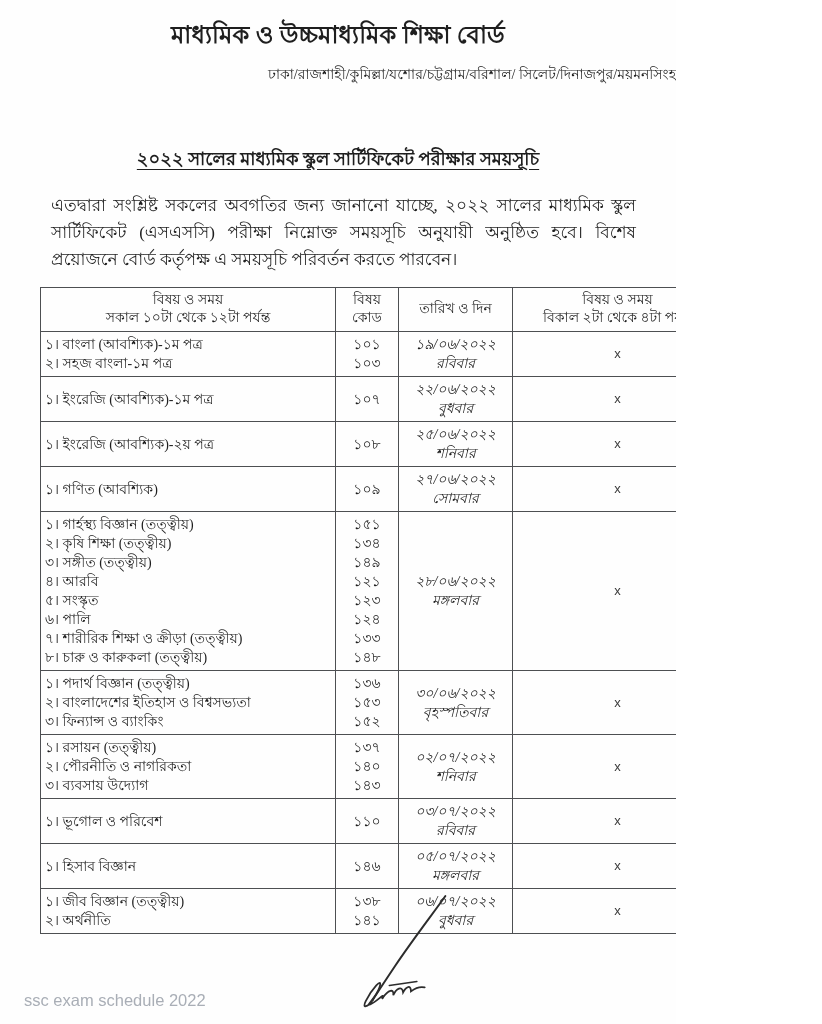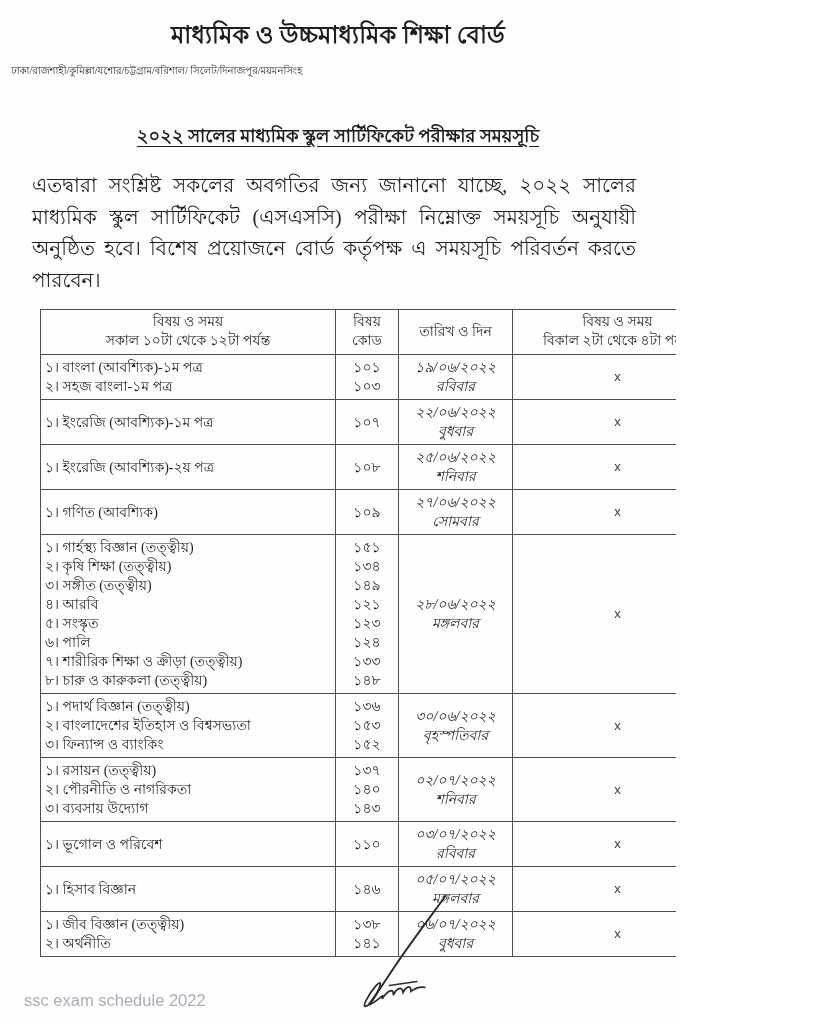--- a/index.html
+++ b/index.html
@@ -20,41 +20,41 @@
   }
   .org-name{
     padding-top:16px;
     text-align:center;
     font-size:24px;
     font-weight:bold;
     letter-spacing:0.2px;
   }
   .boards-line{
     margin-top:7px;
-    text-align:left;
-    font-size:10px;
+    text-align:right;
+    font-size:14px;
     margin-left:11px;
   }
   .meta-row{
     display:flex;
     justify-content:space-between;
     margin:36px 40px 0 40px;
     font-size:14.5px;
   }
   .doc-title{
-    margin-top:6px;
+    margin-top:22px;
     text-align:center;
     font-size:18px;
     font-weight:bold;
     text-decoration:underline;
     text-underline-offset:4px;
   }
   .intro-text{
-    margin:17px 40px 0 32px;
-    font-size:20px;
+    margin:17px 40px 0 51px;
+    font-size:17px;
     line-height:1.58;
     text-align:justify;
   }
   table.schedule{
     margin:13px 38px 0 40px;
     width:744px;
     border-collapse:collapse;
     table-layout:fixed;
     padding-left:31px;
   }

